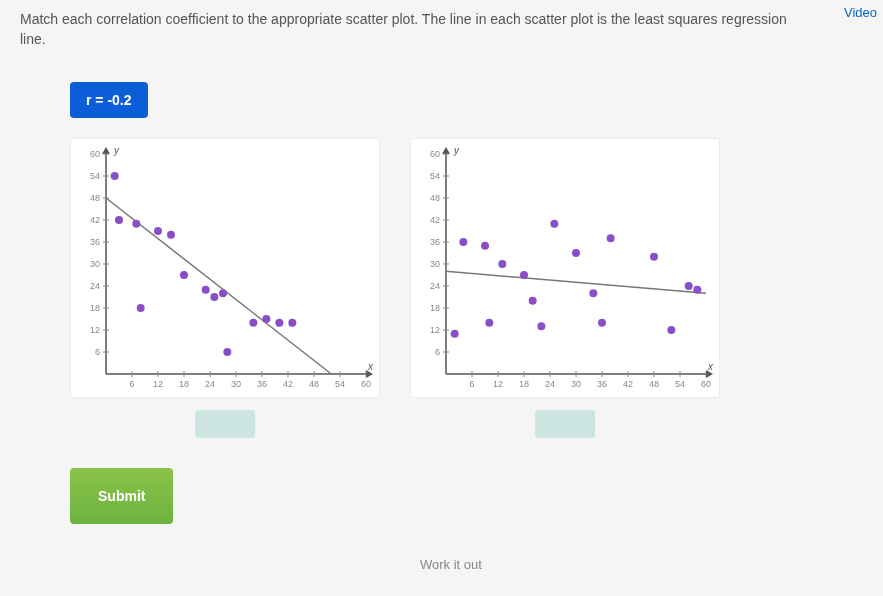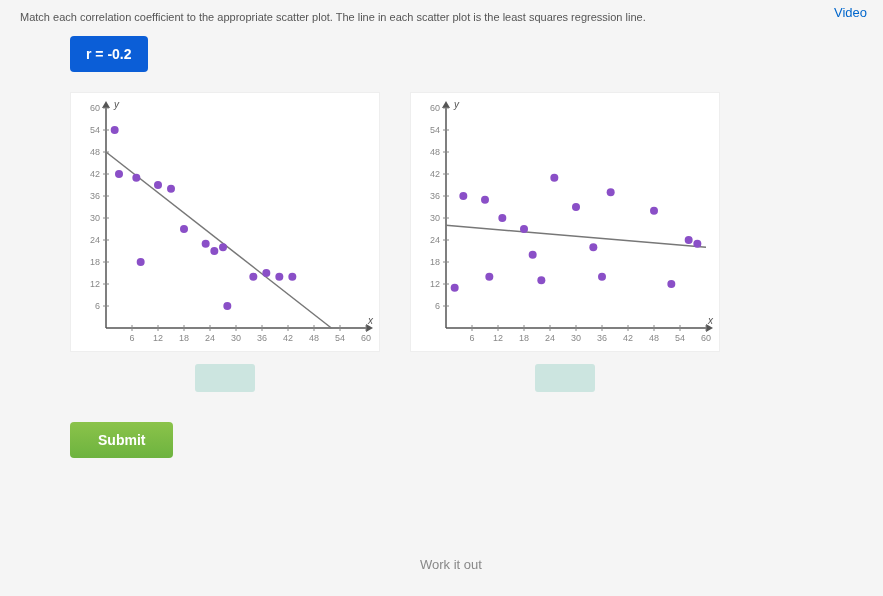--- a/index.html
+++ b/index.html
@@ -11,29 +11,29 @@
       font-family: Arial, sans-serif;
       background: #f5f5f5;
       width: 883px;
       height: 596px;
       position: relative;
       padding: 10px 20px;
     }
     .top-link {
       position: absolute;
       top: 5px;
-      right: 16px;
+      right: 6px;
       color: #0066cc;
       font-size: 13px;
     }
     .question-text {
       color: #555;
-      font-size: 11px;
+      font-size: 14px;
       line-height: 1.4;
-      margin-bottom: 11px;
+      margin-bottom: 33px;
       max-width: 780px;
     }
     .chips-row {
       display: flex;
       gap: 12px;
       margin-left: 50px;
       margin-bottom: 20px;
     }
     .chip {
       background: #0b5ed7;
@@ -62,21 +62,21 @@
       height: 28px;
       background: #cce5e0;
       border-radius: 3px;
       margin: 8px auto 0;
     }
     .submit-btn {
       background: #6db33f;
       background: linear-gradient(#8bc34a, #6db33f);
       color: #fff;
       border: none;
-      padding: 10px 28px;
+      padding: 20px 28px;
       border-radius: 4px;
       font-size: 14px;
       font-weight: bold;
       cursor: pointer;
       margin-top: 30px;
       margin-left: 50px;
     }
     .workit {
       position: absolute;
       bottom: 24px;

